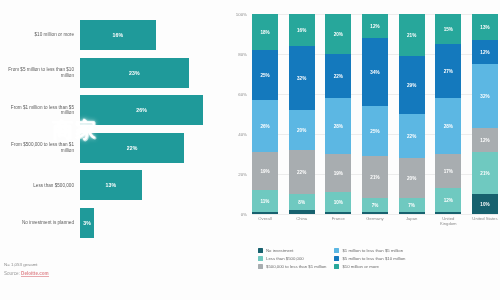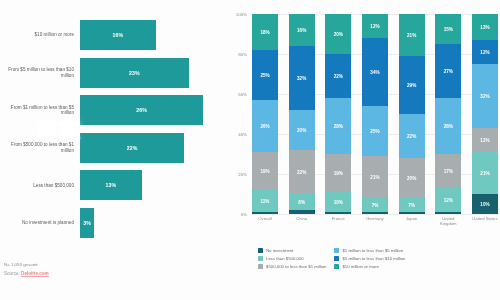--- a/index.html
+++ b/index.html
@@ -194,21 +194,21 @@
     font-family: "DejaVu Sans", sans-serif;
     font-weight: bold;
     text-shadow:
       0 0 2px rgba(255,255,255,0.95),
       0 0 5px rgba(255,255,255,0.85),
       1px 1px 0 rgba(255,255,255,0.6);
     white-space: nowrap;
     pointer-events: none;
   }
   .wm-line1 {
-    left: 36px; top: 116px;
+    left: 52px; top: 116px;
     font-size: 21px;
     letter-spacing: 2px;
   }
   .wm-line2 {
     left: 255px; top: 198px;
     font-size: 17px;
     letter-spacing: 2px;
   }
 </style>
 </head>

